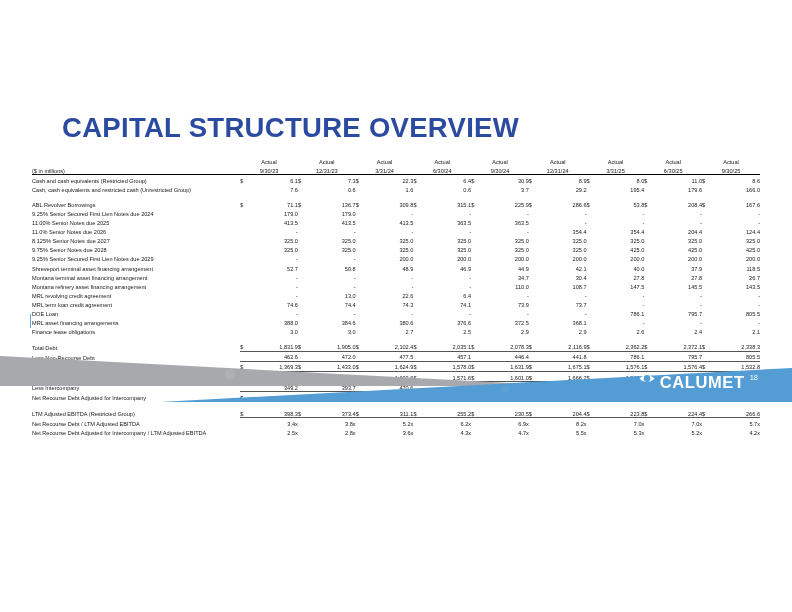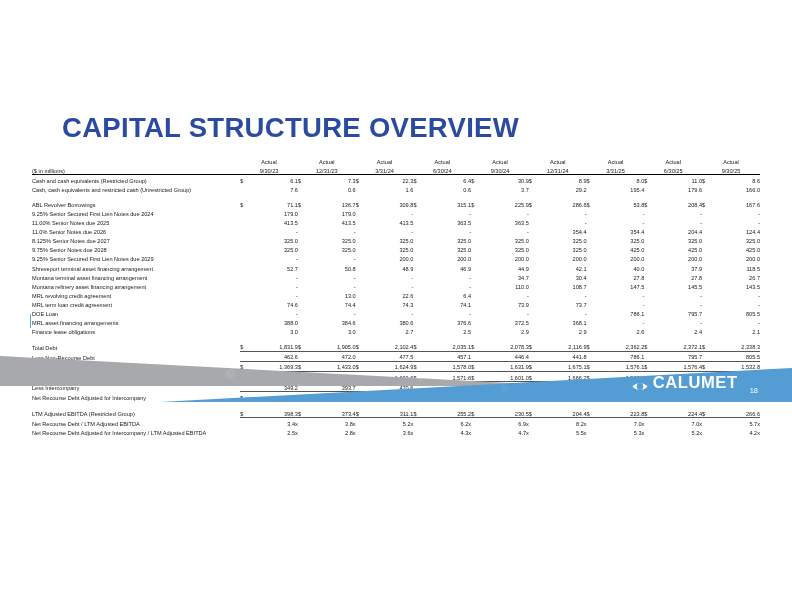--- a/index.html
+++ b/index.html
@@ -116,35 +116,34 @@
     width: 792px;
     height: 46px;
     pointer-events: none;
     opacity: 0.35;
   }
   .logo-group {
     position: absolute;
     right: 34px;
     bottom: 68px;
     display: flex;
-    align-items: flex-end;
+    align-items: flex-start;
     gap: 5px;
   }
   .logo-mark { width: 16px; height: 11px; }
   .logo-text {
     color: #ffffff;
     font-size: 16.5px;
     font-weight: bold;
     letter-spacing: 0.6px;
   }
   .page-num {
     color: #ffffff;
     font-size: 7.5px;
     font-weight: normal;
-    margin-left: 7px;
     margin-bottom: -3px;
   }
   .left-tick {
     position: absolute;
     left: 30px;
     bottom: 132px;
     width: 1px;
     height: 14px;
     background: #6aa7d8;
   }

